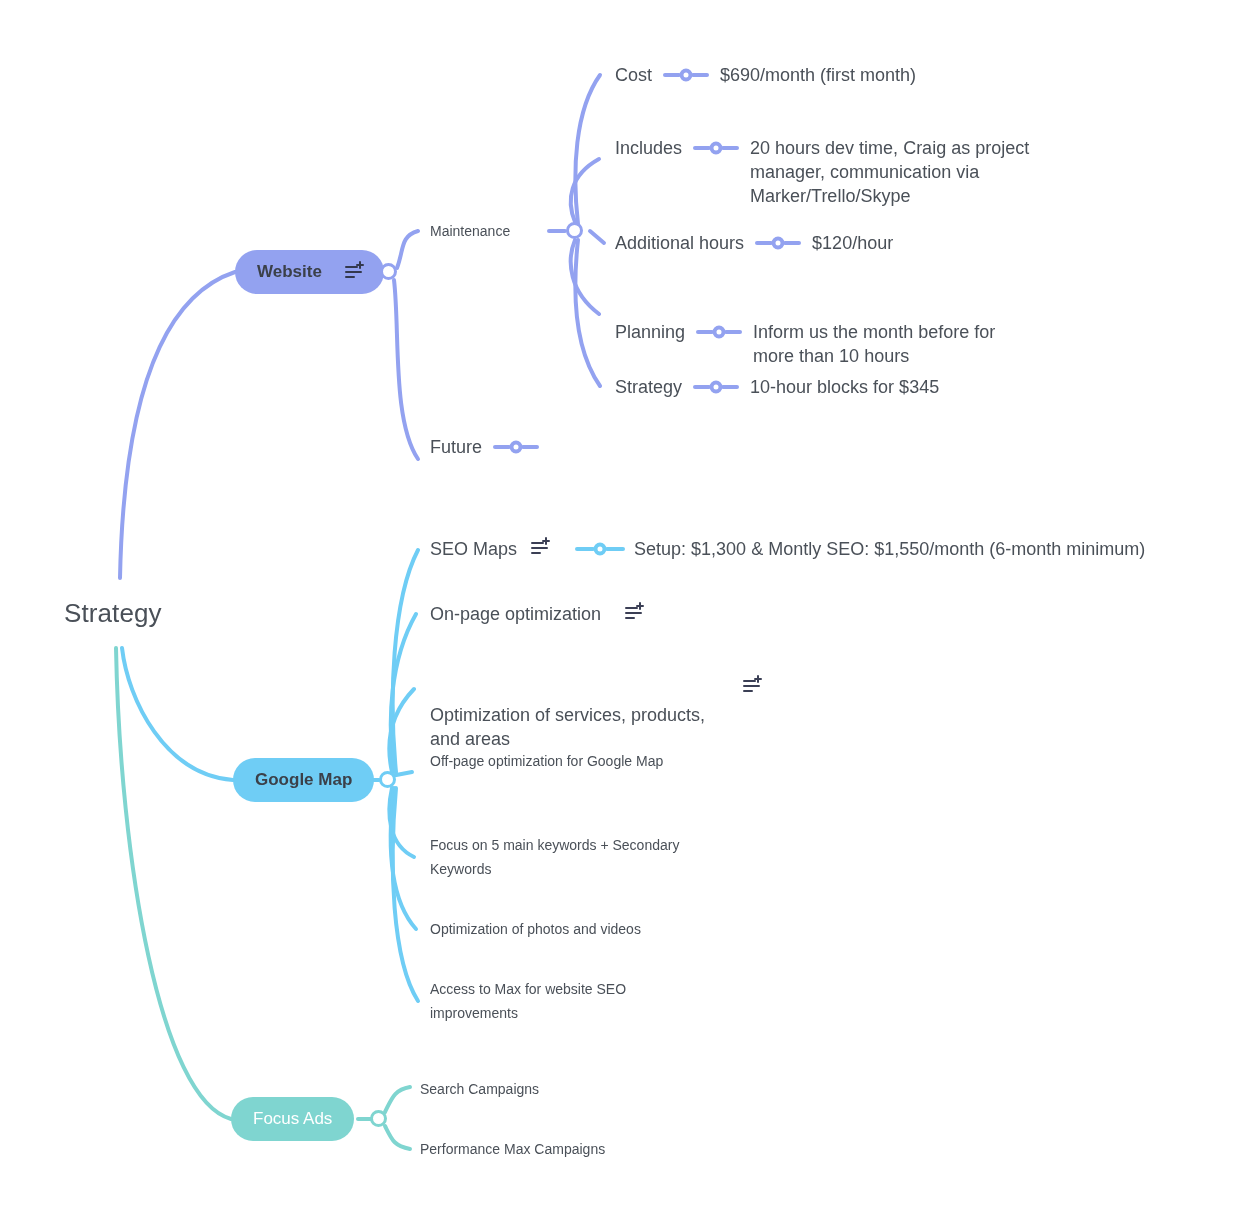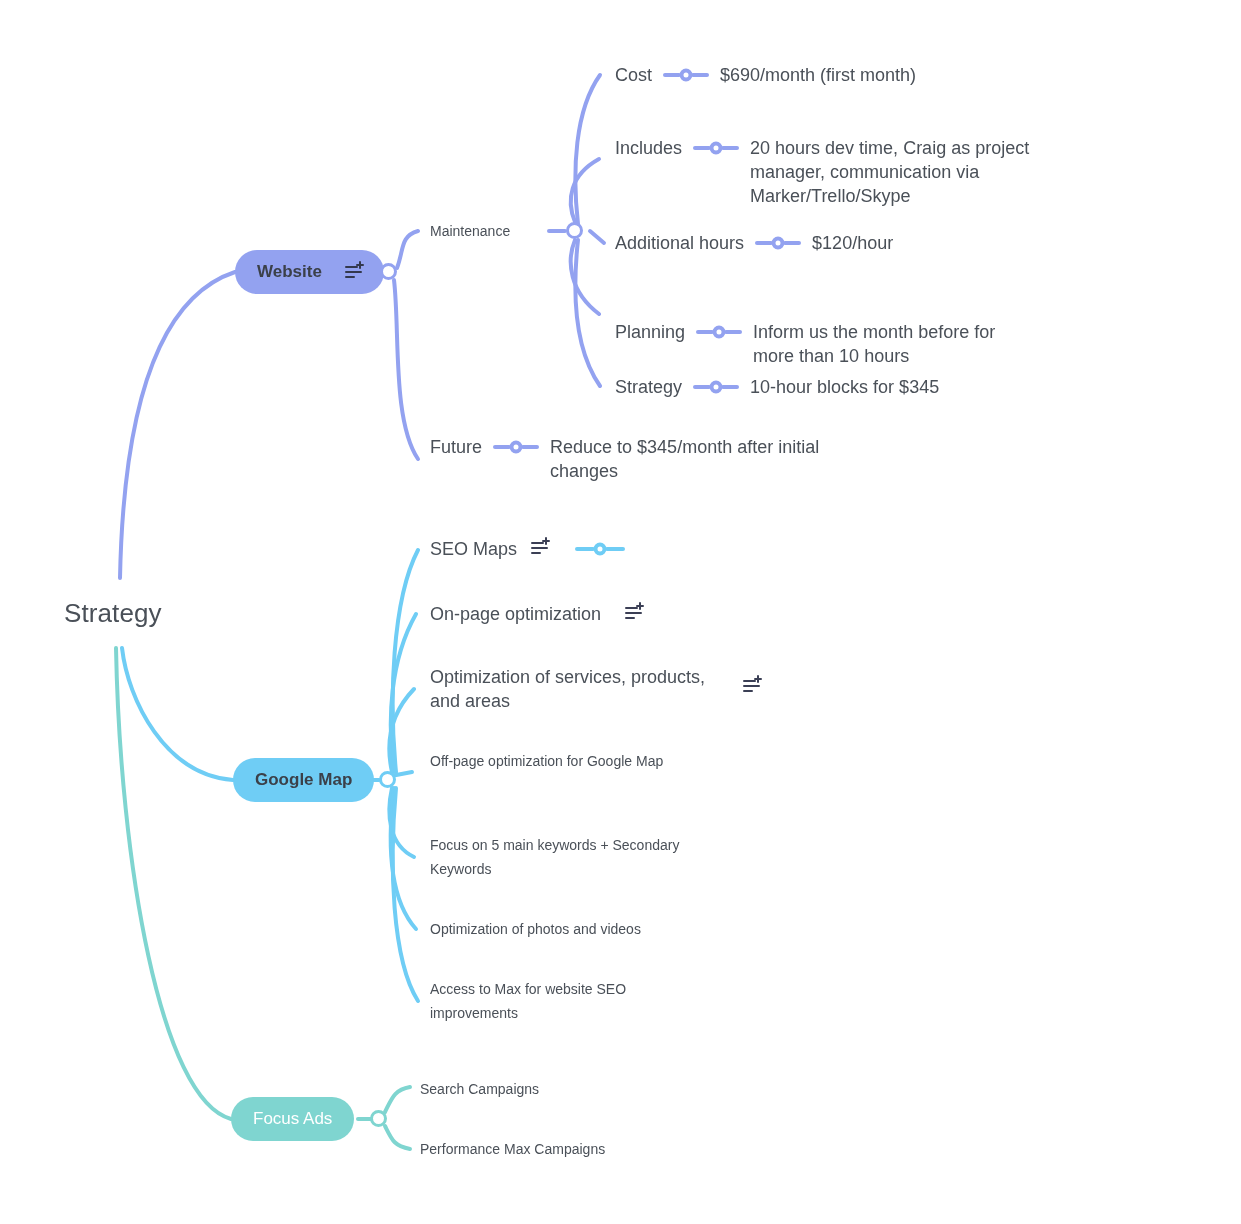--- a/index.html
+++ b/index.html
@@ -271,55 +271,55 @@
     <span class="leaf-value">10-hour blocks for $345</span>
   </div>
 
   <div class="leafrow" style="left:430px; top:435px;">
     <span class="leaf-label">Future</span>
     <span class="puck violet" style="width:68px; height:24px;">
       <span class="bar" style="left:11px; width:18px;"></span>
       <span class="bar" style="right:11px; width:18px;"></span>
       <span class="ring"></span>
     </span>
-    <span class="leaf-value" style="width:300px;">Reduce to $345/month after initial changes</span>
   </div>
 
   <div class="pill gmap" style="left:233px; top:758px;">
     <span>Google Map</span>
   </div>
   <div class="junction sky" style="left:379px; top:771px;"></div>
 
   <div class="leafrow" style="left:430px; top:537px;">
     <span class="leaf-label">SEO Maps</span>
     <span class="note-icon" style="margin:4px 0 0 14px;">
       <i class="l1"></i>
         <i class="l2"></i>
         <i class="l3"></i>
         <b></b>
     </span>
     <span class="puck sky" style="width:68px; height:24px; margin-left:18px;">
       <span class="bar" style="left:9px; width:20px;"></span>
       <span class="bar" style="right:9px; width:20px;"></span>
       <span class="ring"></span>
     </span>
+    <span class="leaf-value">Setup: $1,300 &amp; Montly SEO: $1,550/month (6-month minimum)</span>
   </div>
 
   <div class="leafrow" style="left:430px; top:602px;gap:8px;">
     <span class="leaf-label">On-page optimization</span>
     <span class="note-icon" style="margin:4px 0 0 16px;">
       <i class="l1"></i>
         <i class="l2"></i>
         <i class="l3"></i>
         <b></b>
     </span>
   </div>
 
   <div class="leafrow" style="left:430px; top:665px;">
-    <span class="leaf-value" style="width:300px;">Optimization of services, products, and areas</span>
+    <span class="leaf-value" style="width:300px;margin-top:38px;">Optimization of services, products, and areas</span>
     <span class="note-icon" style="margin:14px 0 0 13px;">
       <i class="l1"></i>
         <i class="l2"></i>
         <i class="l3"></i>
         <b></b>
     </span>
   </div>
 
   <div class="topic wrap" style="left:430px; top:749px; width:290px;">Off-page optimization for Google Map</div>
 

